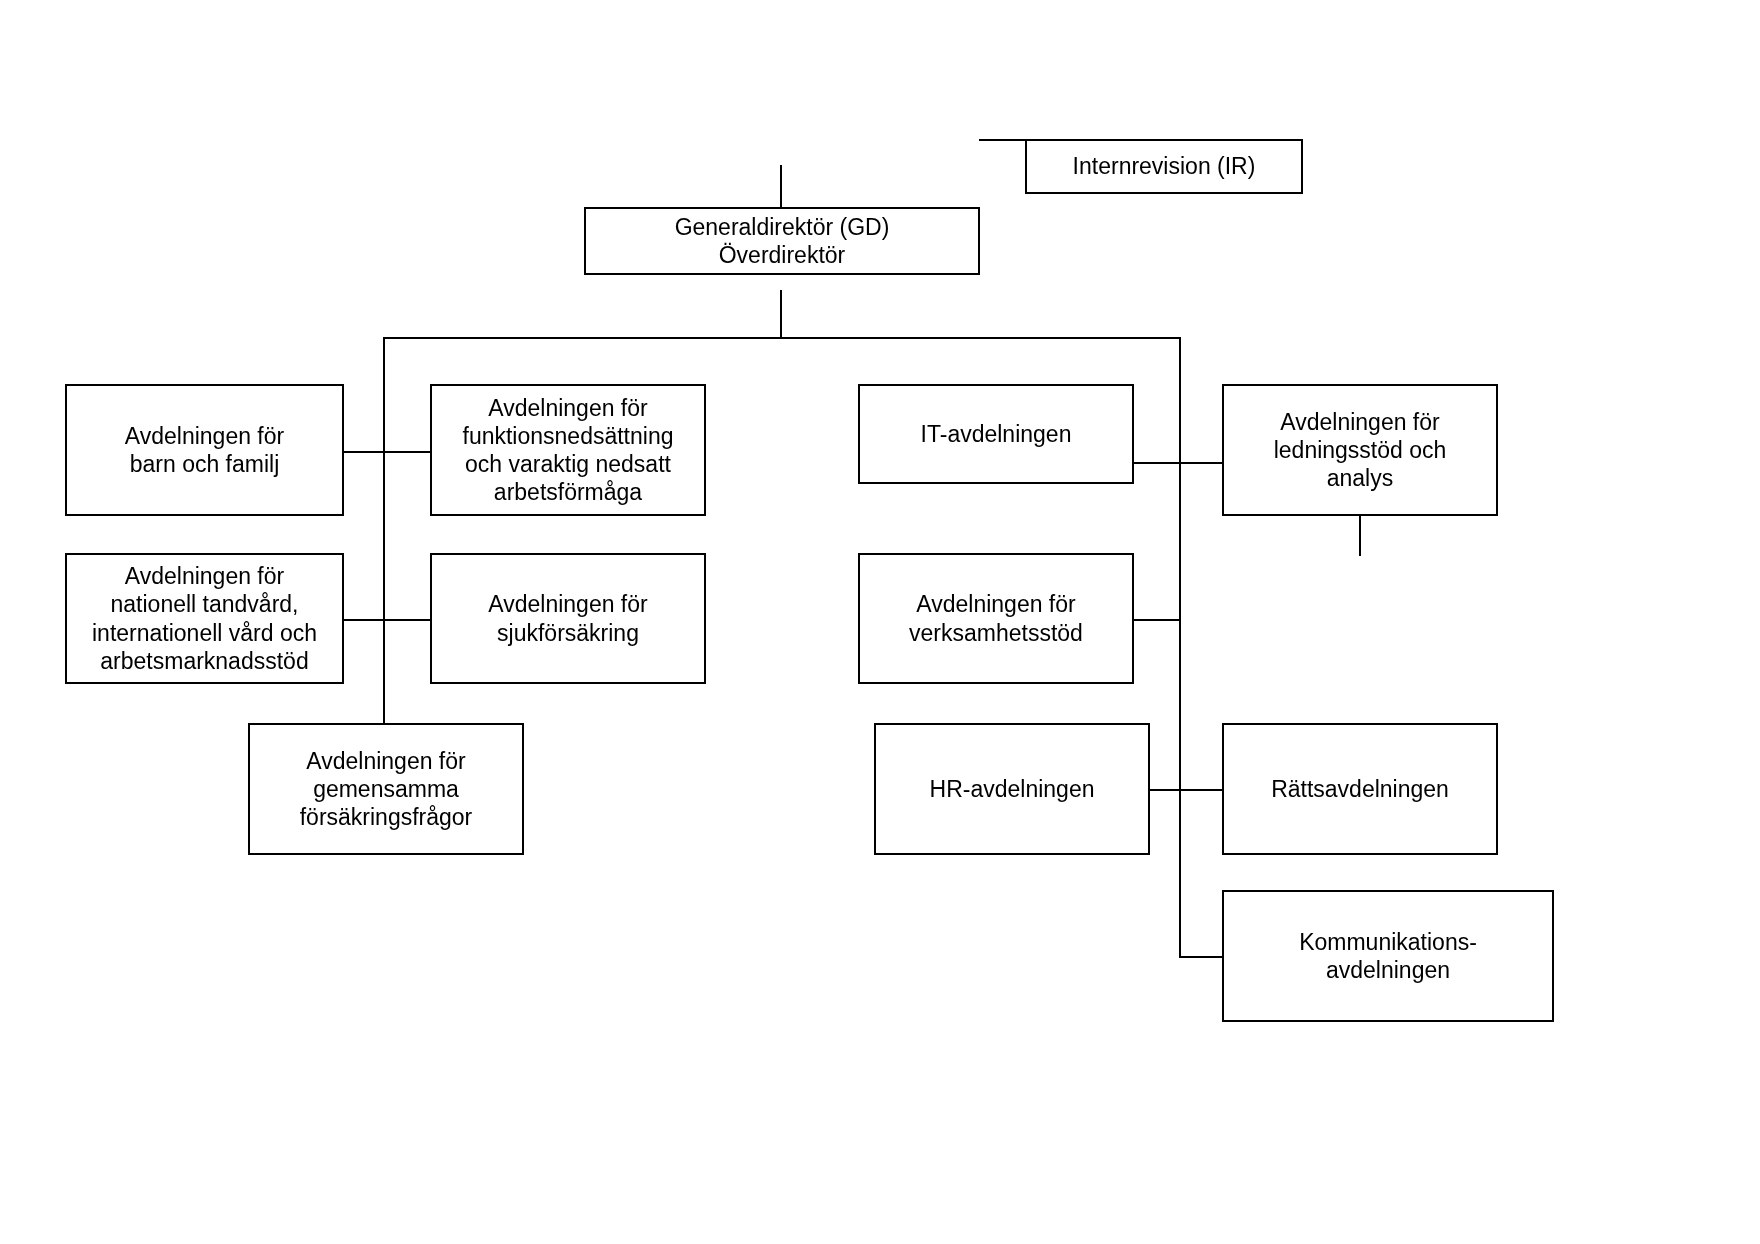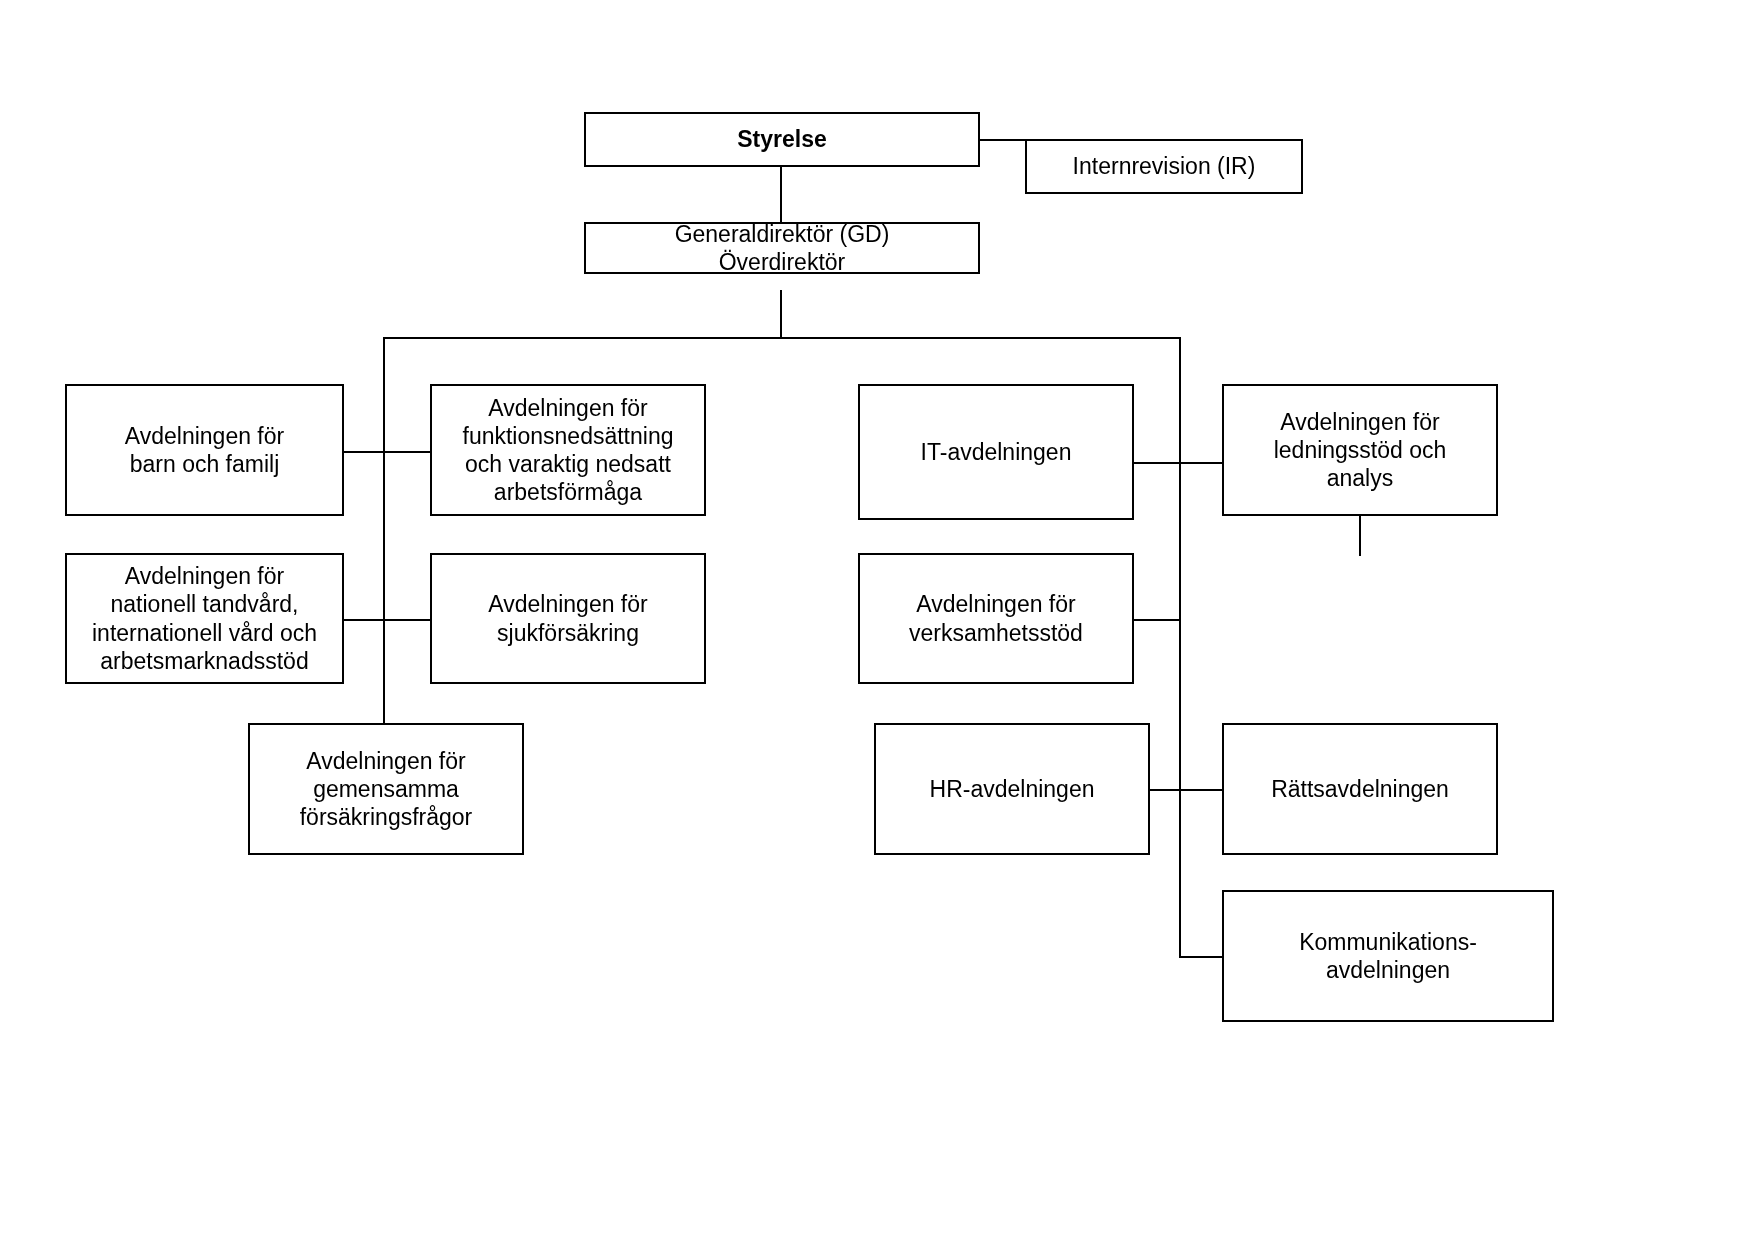--- a/index.html
+++ b/index.html
@@ -72,47 +72,44 @@
   <div class="connector h" style="left:1133px; top:462px; width:90px;"></div>
 
   <div class="connector h" style="left:1133px; top:619px; width:48px;"></div>
 
   <div class="connector h" style="left:1133px; top:789px; width:90px;"></div>
 
   <div class="connector h" style="left:1179px; top:956px; width:44px;"></div>
 
   <div class="connector v" style="left:1359px; top:513px; height:43px;"></div>
 
-  <div class="node" style="left:584px; top:112px; width:396px; height:55px;">
-    <span class="node-label bold">Styrelse</span>
-  </div>
 
   <div class="node" style="left:1025px; top:112px; width:278px; height:55px;margin-top:27px;">
     <span class="node-label">Internrevision (IR)</span>
   </div>
 
 
-  <div class="node" style="left:584px; top:222px; width:396px; height:52px;">
+  <div class="node" style="left:584px; top:207px; width:396px; height:68px;">
     <span class="node-label">Generaldirektör (GD)
 Överdirektör</span>
   </div>
 
   <div class="node" style="left:65px; top:384px; width:279px; height:132px;">
     <span class="node-label">Avdelningen för
 barn och familj</span>
   </div>
 
   <div class="node" style="left:430px; top:384px; width:276px; height:132px;">
     <span class="node-label">Avdelningen för
 funktionsnedsättning
 och varaktig nedsatt
 arbetsförmåga</span>
   </div>
 
-  <div class="node" style="left:858px; top:384px; width:276px; height:136px;">
+  <div class="node" style="left:858px; top:384px; width:276px; height:100px;">
     <span class="node-label">IT-avdelningen</span>
   </div>
 
   <div class="node" style="left:1222px; top:384px; width:276px; height:132px;">
     <span class="node-label">Avdelningen för
 ledningsstöd och
 analys</span>
   </div>
 
   <div class="node" style="left:65px; top:553px; width:279px; height:131px;">

